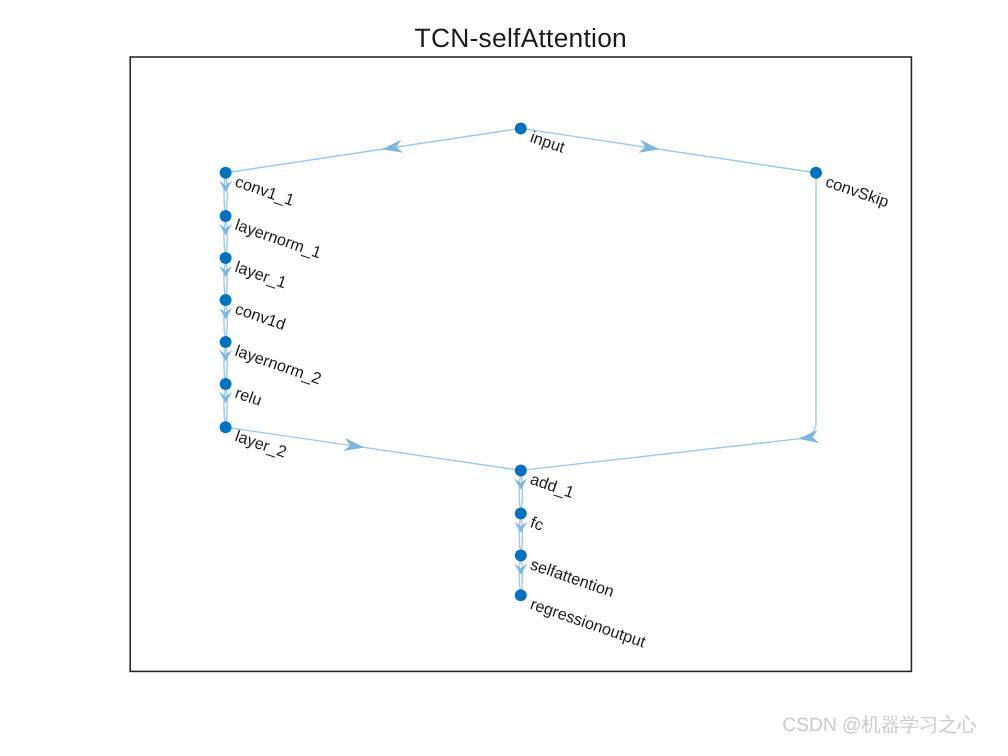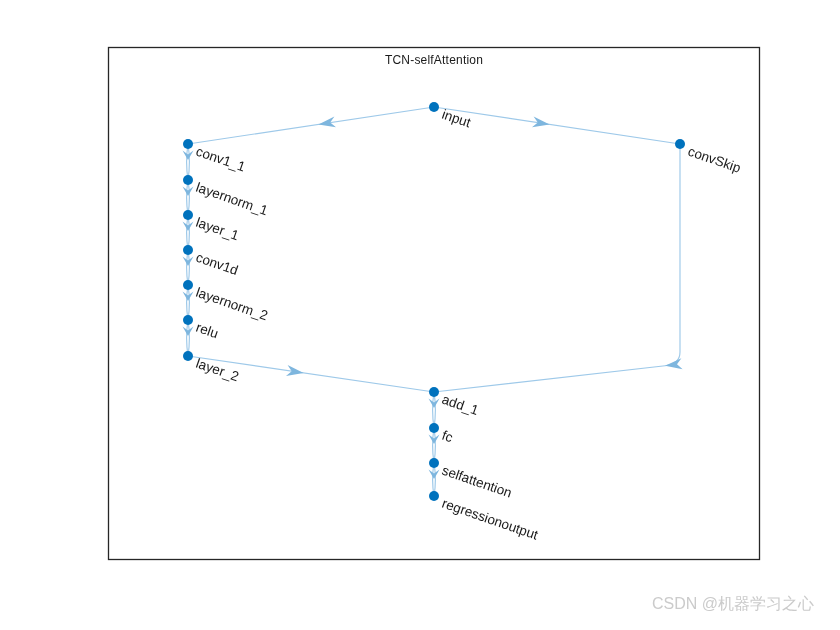--- a/index.html
+++ b/index.html
@@ -3,22 +3,22 @@
 <meta charset="utf-8">
 <style>
   html,body{margin:0;padding:0;}
   body{
     width:840px;height:630px;position:relative;overflow:hidden;
     background:#ffffff;
     font-family:"Liberation Sans", sans-serif;
   }
   .fig-title{
     position:absolute;left:108px;top:19px;width:652px;
-    text-align:center;font-size:12px;font-weight:normal;
-    color:#1a1a1a;letter-spacing:0.2px;margin-top:34px;
+    text-align:center;font-size:22px;font-weight:normal;
+    color:#1a1a1a;letter-spacing:0.2px;
   }
   .watermark{
     position:absolute;right:26px;top:594px;
     font-size:16px;color:#cbcbcb;
   }
   svg{position:absolute;left:0;top:0;}
   text.node-label{
     font-family:"Liberation Sans", sans-serif;
     font-size:13.5px;
     fill:#1a1a1a;

